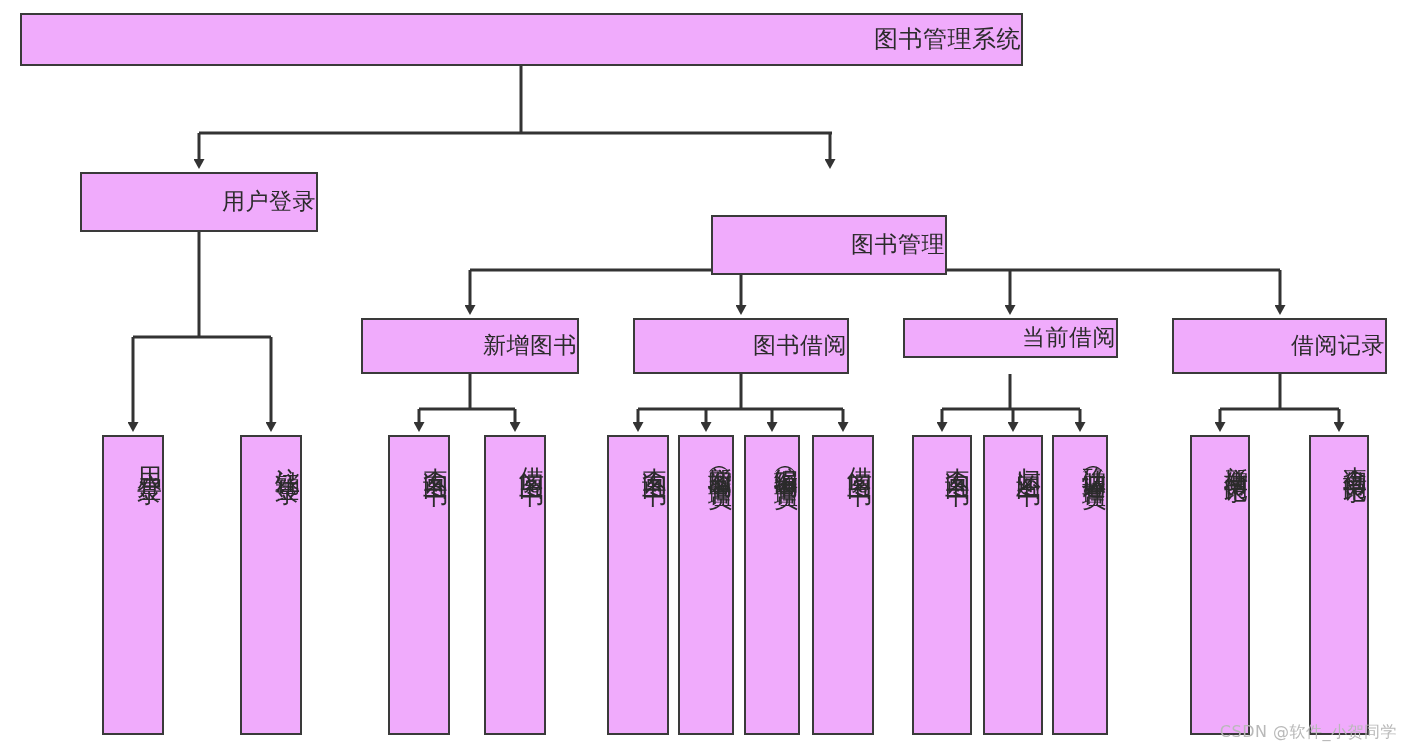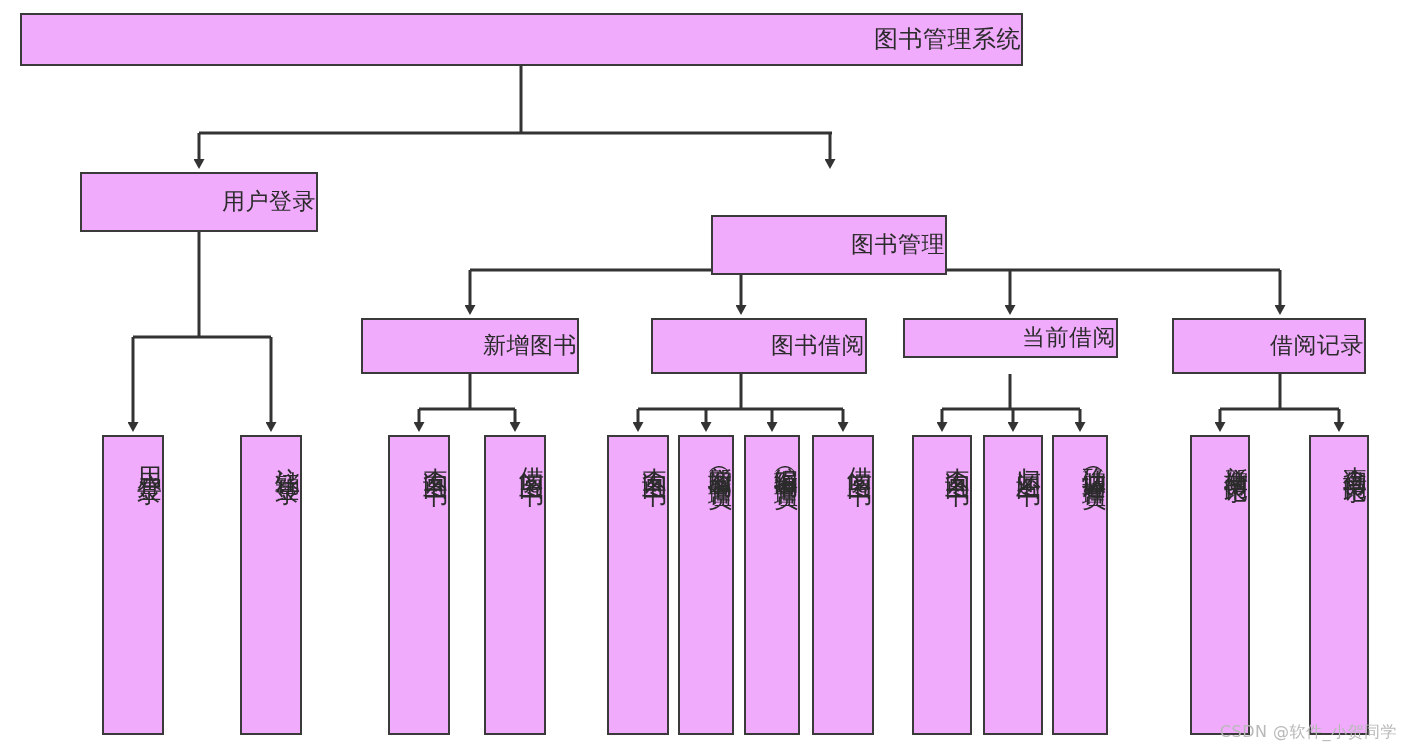--- a/index.html
+++ b/index.html
@@ -143,27 +143,27 @@
   <div class="node horiz" style="left:80px; top:172px; width:238px; height:60px;">
     <span class="lbl">用户登录</span>
   </div>
   <div class="node horiz" style="left:711px; top:172px; width:236px; height:60px;margin-top:43px;">
     <span class="lbl">图书管理</span>
   </div>
 
   <div class="node horiz" style="left:361px; top:318px; width:218px; height:56px;">
     <span class="lbl">新增图书</span>
   </div>
-  <div class="node horiz" style="left:633px; top:318px; width:216px; height:56px;margin-left:18px;">
+  <div class="node horiz" style="left:633px; top:318px; width:216px; height:56px;">
     <span class="lbl">图书借阅</span>
   </div>
   <div class="node horiz" style="left:903px; top:318px; width:215px; height:40px;">
     <span class="lbl">当前借阅</span>
   </div>
-  <div class="node horiz" style="left:1172px; top:318px; width:194px; height:56px;">
+  <div class="node horiz" style="left:1172px; top:318px; width:215px; height:56px;">
     <span class="lbl">借阅记录</span>
   </div>
 
   <div class="node vert" style="left:102px; top:435px; width:62px; height:300px;">
     <span class="lbl">用户登录</span>
   </div>
   <div class="node vert" style="left:240px; top:435px; width:62px; height:300px;">
     <span class="lbl">注销登录</span>
   </div>
 

